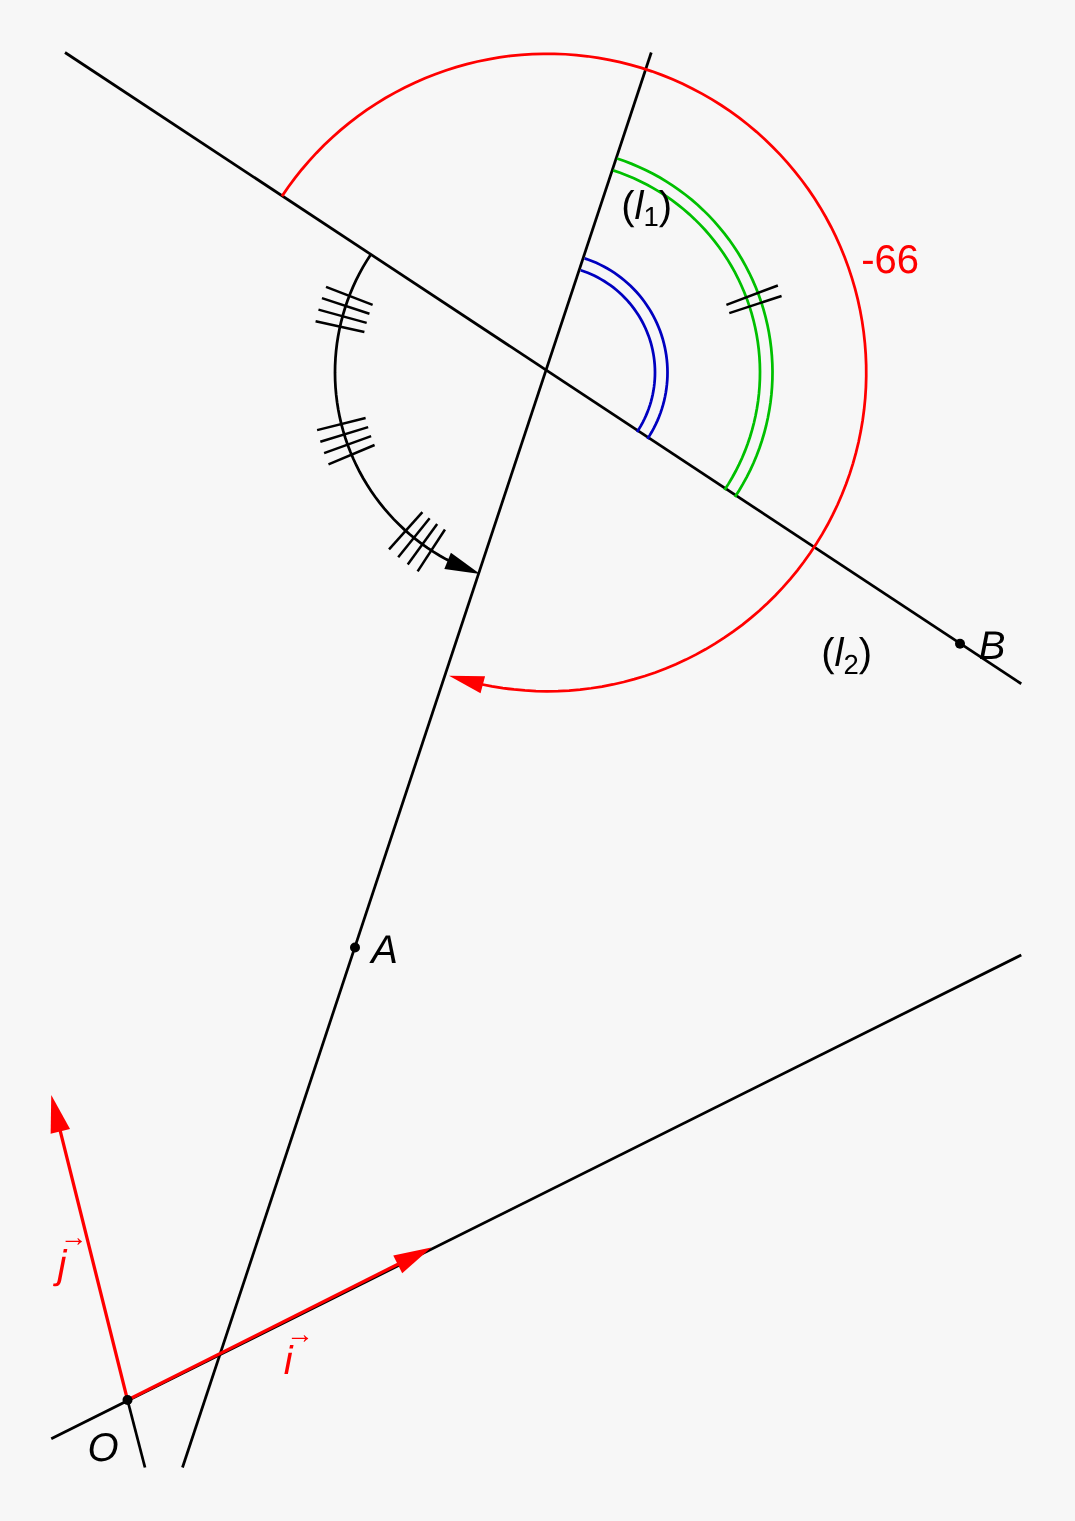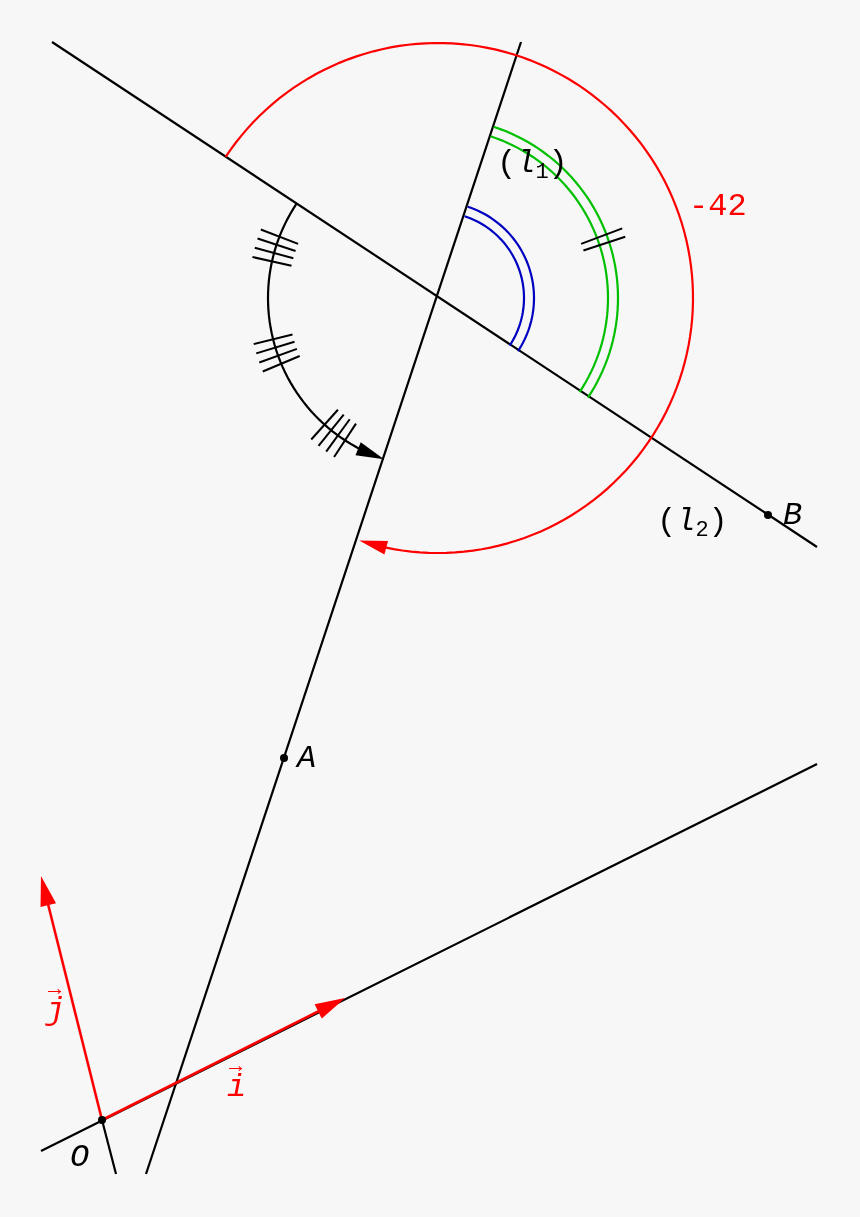--- a/index.html
+++ b/index.html
@@ -1,18 +1,18 @@
 <!DOCTYPE html>
 <html><head>
 <meta charset="utf-8">
 <style>
   html, body { margin: 0; padding: 0; background: #f7f7f7; }
   body { width: 860px; height: 1217px; position: relative; overflow: hidden; }
   #figure { position: absolute; left: 0; top: 0; width: 860px; height: 1217px; }
-  .lbl { position: absolute; font-family: Liberation Mono, monospace; font-style: italic; font-size: 32px; line-height: 1; white-space: nowrap; }
+  .lbl { position: absolute; font-family: Liberation Sans, sans-serif; font-style: italic; font-size: 32px; line-height: 1; white-space: nowrap; }
   .lbl .up { font-style: normal; }
   .lbl sub { font-style: normal; font-size: 22px; vertical-align: -6px; }
   .red { color: #ff0000; }
   .black { color: #000; }
   .vec { position: relative; display: inline-block; }
   .vec .arr { position: absolute; left: 2px; top: -16px; font-style: normal; font-size: 22px; }
 </style>
 </head>
 <body>
 
@@ -62,19 +62,19 @@
 
 <div class="lbl black" style="left:497px; top:148px;">
   <span class="up">(</span><span>l</span><sub>1</sub><span class="up">)</span>
 </div>
 <div class="lbl black" style="left:657px; top:506px;">
   <span class="up">(</span><span>l</span><sub>2</sub><span class="up">)</span>
 </div>
 <div class="lbl black" style="left:297px; top:743px;">A</div>
 <div class="lbl black" style="left:783px; top:500px;">B</div>
 <div class="lbl black" style="left:70px; top:1142px;">O</div>
-<div class="lbl red" style="left:689px; top:191px; font-style:normal;">-42</div>
+<div class="lbl red" style="left:689px; top:191px; font-style:normal;">-66</div>
 <div class="lbl red" style="left:227px; top:1072px;">
   <span class="vec"><span class="arr">→</span><span>i</span></span>
 </div>
 <div class="lbl red" style="left:46px; top:995px;">
   <span class="vec"><span class="arr">→</span><span>j</span></span>
 </div>
 
 </body></html>

